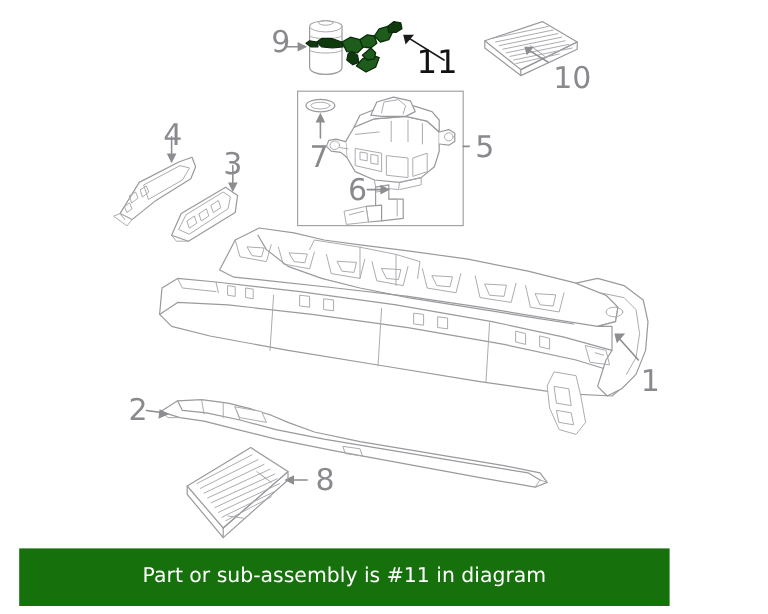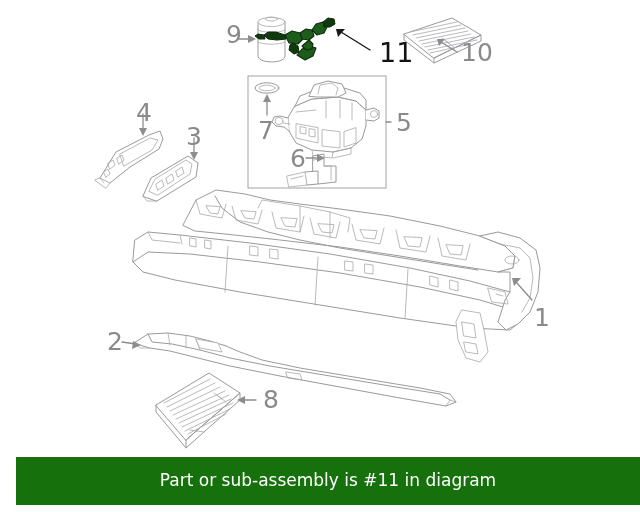--- a/index.html
+++ b/index.html
@@ -97,27 +97,26 @@
     color: #8a8a8e;
     font-size: 25px;
     font-family: "DejaVu Sans", sans-serif;
     font-weight: 400;
     line-height: 1;
     white-space: nowrap;
     user-select: none;
   }
   .callout.highlight {
     color: #121212;
-    margin-left: 32px;
   }
   #notice-banner {
     position: absolute;
     left: 16px;
     top: 457px;
-    width: 624px;
+    width: 542px;
     height: 48px;
     background: #16700c;
     color: #ffffff;
     display: flex;
     flex-direction: column;
     align-items: center;
     justify-content: center;
     font-family: "DejaVu Sans", sans-serif;
     font-size: 17px;
     line-height: 1.24;
@@ -356,21 +355,21 @@
       <line class="leader" x1="122" y1="342" x2="136" y2="344"></line>
       <polygon class="leader-head" points="141,345 133,341 132,349"></polygon>
 
       <line class="leader" x1="256" y1="400" x2="242" y2="400"></line>
       <polygon class="leader-head" points="237,400 245,396 245,404"></polygon>
     </g>
   </svg>
 
   <div class="callout" style="left:226px; top:22px;">9</div>
 
-  <div class="callout" style="left:461px; top:40px;">10</div>
+  <div class="callout" style="left:461px; top:52px;">10</div>
 
   <div class="callout highlight" style="left:347px; top:39px; font-size:27px;">11</div>
 
   <div class="callout" style="left:136px; top:100px;">4</div>
 
   <div class="callout" style="left:258px; top:118px;">7</div>
 
   <div class="callout" style="left:186px; top:124px;">3</div>
 
   <div class="callout" style="left:396px; top:110px;">5</div>

